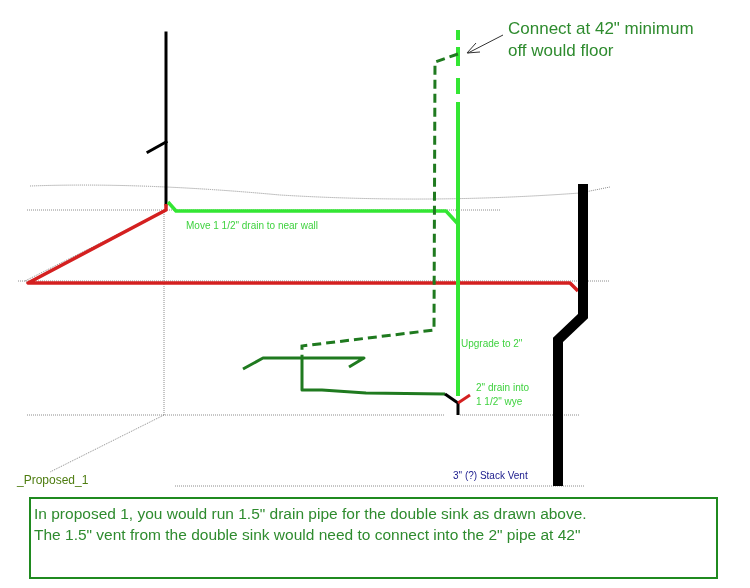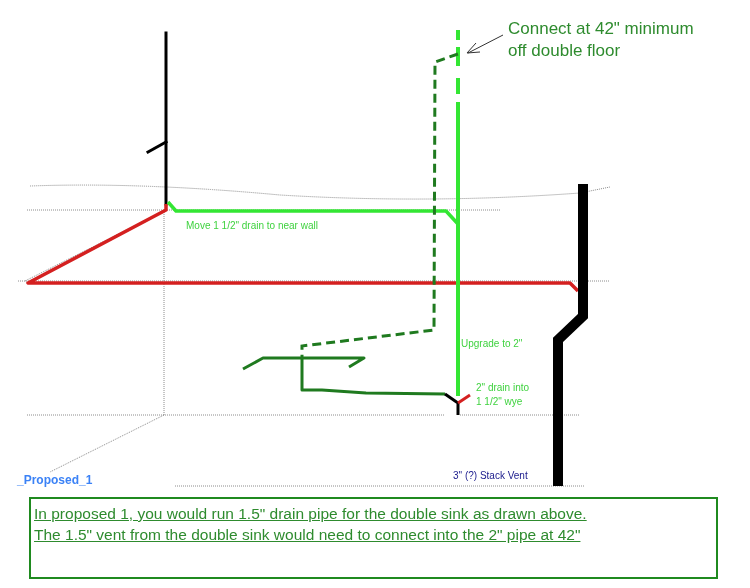--- a/index.html
+++ b/index.html
@@ -4,28 +4,28 @@
   <style>
     html, body { margin: 0; padding: 0; background: #ffffff; }
     body { width: 750px; height: 588px; position: relative; overflow: hidden;
            font-family: "Liberation Sans", sans-serif; }
     #canvas { position: absolute; left: 0; top: 0; width: 750px; height: 588px; }
     .lbl { position: absolute; white-space: nowrap; }
     .callout-title { left: 508px; top: 18px; font-size: 17px; line-height: 22px; color: #2e8b2e; }
     .move-label { left: 186px; top: 220px; font-size: 10px; color: #3fd23f; }
     .upgrade-label { left: 461px; top: 338px; font-size: 10px; color: #3fd23f; }
     .wye-label { left: 476px; top: 381px; font-size: 10px; line-height: 14px; color: #3fd23f; }
-    .proposed-label { left: 17px; top: 473px; font-size: 12px; font-weight: bold; color: #3b82f6; }
+    .proposed-label { left: 17px; top: 473px; font-size: 12px; font-weight: normal; color: #4d7c0f; }
     .stack-label { left: 453px; top: 470px; font-size: 10px; color: #1a1a8c; }
     .note {
       position: absolute; left: 29px; top: 497px; width: 689px; height: 82px;
       box-sizing: border-box; border: 2px solid #1f8a1f; padding: 4px 6px 0 3px;
       font-size: 15.5px; line-height: 21px; color: #2e8b2e;
     }
-    .note div { white-space: nowrap; text-decoration: underline; }
+    .note div { white-space: nowrap; }
   </style>
 </head>
 <body>
 
 <svg id="canvas" viewBox="0 0 750 588" xmlns="http://www.w3.org/2000/svg">
 
   <g stroke="#8c8c8c" stroke-width="1" fill="none" stroke-dasharray="1,1">
 
     <path d="M30,186 Q140,182 280,195 Q430,204 580,193 L610,187"></path>
 
@@ -84,21 +84,21 @@
   </g>
 
   <g stroke="#333" stroke-width="1" fill="none">
     <line x1="503" y1="35" x2="468" y2="53"></line>
     <polyline points="476,43 467,53 480,52"></polyline>
   </g>
 </svg>
 
 <div class="lbl callout-title">
   <div>Connect at 42" minimum</div>
-  <div>off double floor</div>
+  <div>off would floor</div>
 </div>
 
 <div class="lbl move-label">Move 1 1/2" drain to near wall</div>
 <div class="lbl upgrade-label">Upgrade to 2"</div>
 <div class="lbl wye-label">
   <div>2" drain into</div>
   <div>1 1/2" wye</div>
 </div>
 <div class="lbl proposed-label">_Proposed_1</div>
 <div class="lbl stack-label">3" (?) Stack Vent</div>

